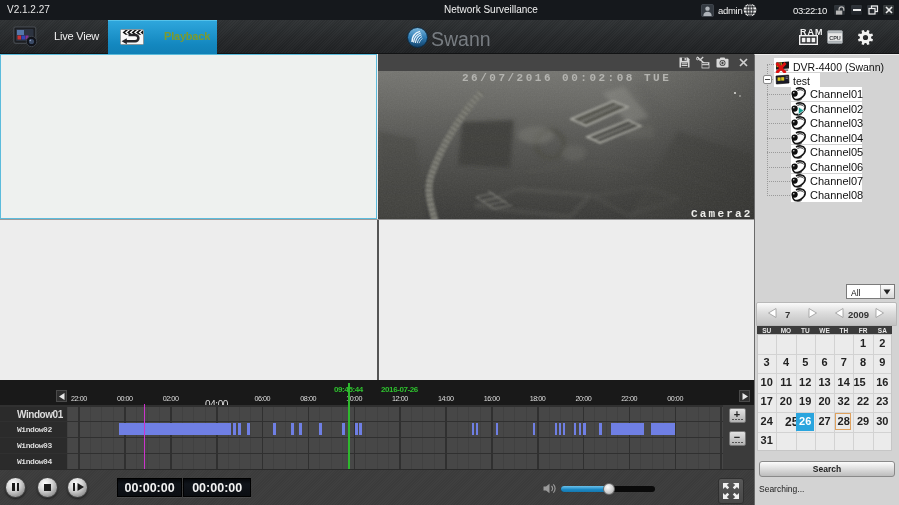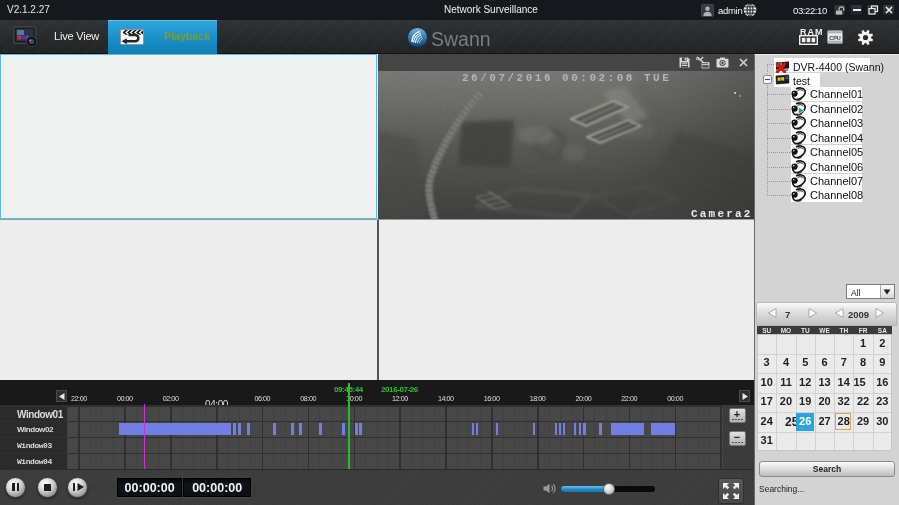--- a/index.html
+++ b/index.html
@@ -513,21 +513,21 @@
 <div class="a" style="left:582.9px;top:405.0px;width:1.6px;height:63.6px;background:#303030"></div>
 <div class="a" style="left:628.7px;top:405.0px;width:1.6px;height:63.6px;background:#303030"></div>
 <div class="a" style="left:674.6px;top:405.0px;width:1.6px;height:63.6px;background:#303030"></div>
 <div class="a" style="left:720.4px;top:405.0px;width:1.6px;height:63.6px;background:#303030"></div>
 <div class="a" style="left:0;top:405.0px;width:723px;height:1.6px;background:#303030"></div>
 <div class="a" style="left:0;top:420.9px;width:723px;height:1.6px;background:#303030"></div>
 <div class="a" style="left:0;top:436.8px;width:723px;height:1.6px;background:#303030"></div>
 <div class="a" style="left:0;top:452.7px;width:723px;height:1.6px;background:#303030"></div>
 <div class="a" style="left:0;top:468.6px;width:723px;height:1.6px;background:#303030"></div>
 <div class="tx" style="left:17px;top:409.2px;font-size:10px;letter-spacing:-0.45px;font-family:Liberation Sans, sans-serif;font-weight:bold;color:#dcdcdc">Window01</div>
-<div class="tx" style="left:17px;top:425.1px;font-size:8px;letter-spacing:-0.45px;font-family:Liberation Sans, sans-serif;font-weight:bold;color:#dcdcdc">Window02</div>
+<div class="tx" style="left:17px;top:425.1px;font-size:8px;letter-spacing:-0.45px;font-family:Liberation Mono, monospace;font-weight:bold;color:#dcdcdc">Window02</div>
 <div class="tx" style="left:17px;top:441.0px;font-size:8px;letter-spacing:-0.45px;font-family:'Liberation Mono',monospace;font-weight:bold;color:#dcdcdc">Window03</div>
 <div class="tx" style="left:17px;top:456.9px;font-size:8px;letter-spacing:-0.45px;font-family:'Liberation Mono',monospace;font-weight:bold;color:#dcdcdc">Window04</div>
 <div class="a" style="left:119.0px;top:422.7px;width:111.5px;height:12.5px;background:#6f7fe4"></div>
 <div class="a" style="left:233.0px;top:422.7px;width:3.0px;height:12.5px;background:#6f7fe4"></div>
 <div class="a" style="left:238.0px;top:422.7px;width:2.5px;height:12.5px;background:#6f7fe4"></div>
 <div class="a" style="left:247.0px;top:422.7px;width:2.5px;height:12.5px;background:#6f7fe4"></div>
 <div class="a" style="left:273.0px;top:422.7px;width:2.5px;height:12.5px;background:#6f7fe4"></div>
 <div class="a" style="left:291.0px;top:422.7px;width:2.5px;height:12.5px;background:#6f7fe4"></div>
 <div class="a" style="left:299.0px;top:422.7px;width:2.5px;height:12.5px;background:#6f7fe4"></div>
 <div class="a" style="left:319.0px;top:422.7px;width:2.5px;height:12.5px;background:#6f7fe4"></div>

